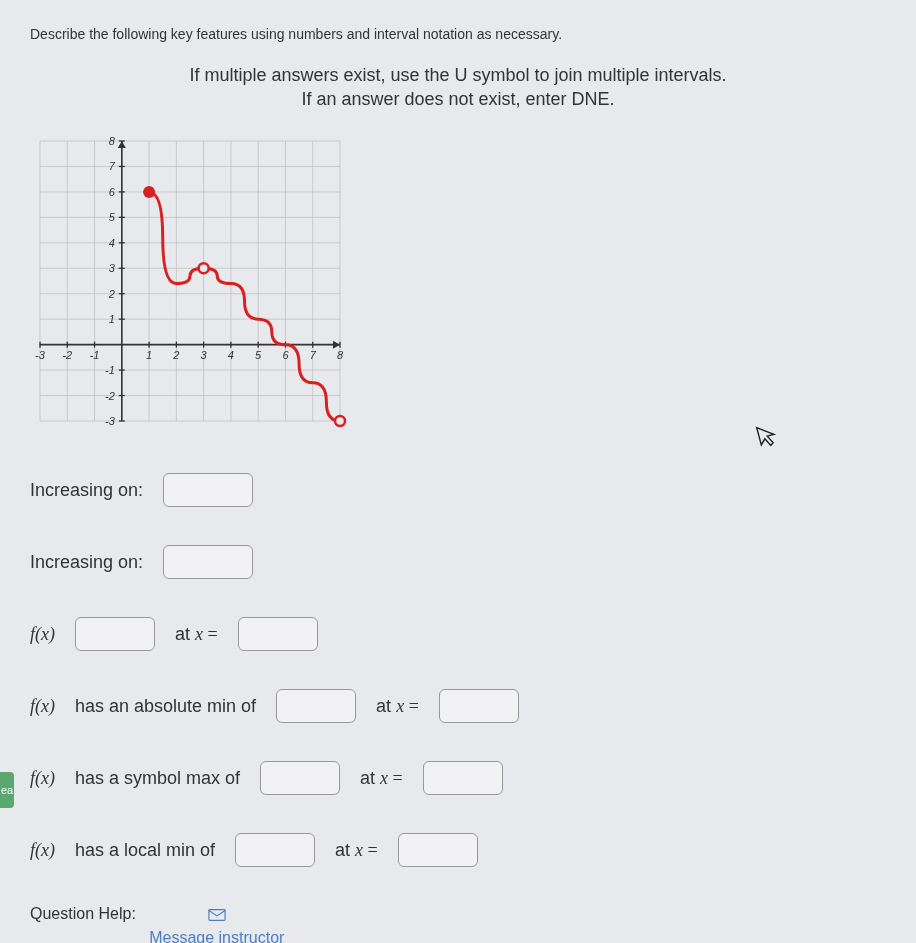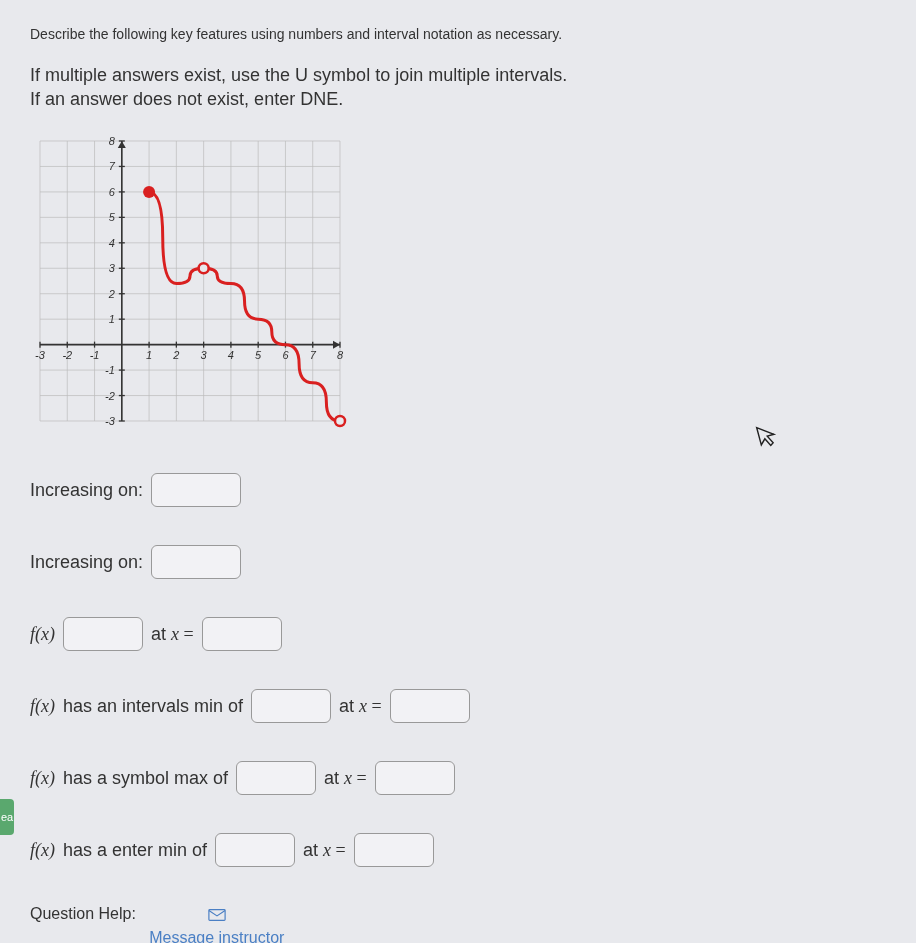--- a/index.html
+++ b/index.html
@@ -6,26 +6,26 @@
   body {
     margin: 0;
     padding: 25px 30px;
     font-family: Arial, sans-serif;
     background: #e8e9ed;
     color: #333;
     width: 916px;
     position: relative;
   }
   .instructions { font-size: 14px; line-height: 1.4; margin-bottom: 18px; }
-  .sub-instructions { font-size: 18px; line-height: 1.35; margin-bottom: 20px; }
+  .sub-instructions { font-size: 18px; line-height: 1.35; margin-bottom: 20px; text-align: center; }
   .graph-container { margin: 10px 0 25px 0; }
   .question-row {
     display: flex;
     align-items: center;
-    gap: 8px;
+    gap: 20px;
     margin: 38px 0;
     font-size: 18px;
   }
   .question-row .math { font-family: 'Times New Roman', serif; font-style: italic; text-align: center; }
   .answer-input {
     width: 90px;
     height: 34px;
     border: 1px solid #999;
     border-radius: 6px;
     background: #f2f2f5;
@@ -42,21 +42,21 @@
     border: none;
     border-radius: 4px;
     padding: 10px 18px;
     font-size: 17px;
     margin-top: 34px;
     cursor: pointer;
   }
   .side-tab {
     position: absolute;
     left: 0;
-    top: 799px;
+    top: 772px;
     width: 14px;
     height: 36px;
     background: #5aa86e;
     border-radius: 0 4px 4px 0;
     color: #fff;
     font-size: 11px;
     display: flex;
     align-items: center;
     justify-content: center;
   }
@@ -176,37 +176,37 @@
 
 <div class="question-row">
   <span class="math">f(x)</span>
   <input class="answer-input small" style="">
   <span><span>at </span><span class="math">x</span><span class="eq"> = </span></span>
   <input class="answer-input small" style="">
 </div>
 
 <div class="question-row">
   <span class="math">f(x)</span>
-  <span> has an intervals min of</span>
+  <span> has an absolute min of</span>
   <input class="answer-input small" style="">
   <span><span>at </span><span class="math">x</span><span class="eq"> = </span></span>
   <input class="answer-input small" style="">
 </div>
 
 <div class="question-row">
   <span class="math">f(x)</span>
   <span> has a symbol max of</span>
   <input class="answer-input small" style="">
   <span><span>at </span><span class="math">x</span><span class="eq"> = </span></span>
   <input class="answer-input small" style="">
 </div>
 
 <div class="question-row">
   <span class="math">f(x)</span>
-  <span> has a enter min of</span>
+  <span> has a local min of</span>
   <input class="answer-input small" style="">
   <span><span>at </span><span class="math">x</span><span class="eq"> = </span></span>
   <input class="answer-input small" style="">
 </div>
 
 <div class="help-row">
   <span>Question Help:</span>
   &nbsp;
   <span class="help-link">
     <span class="mail-icon">

